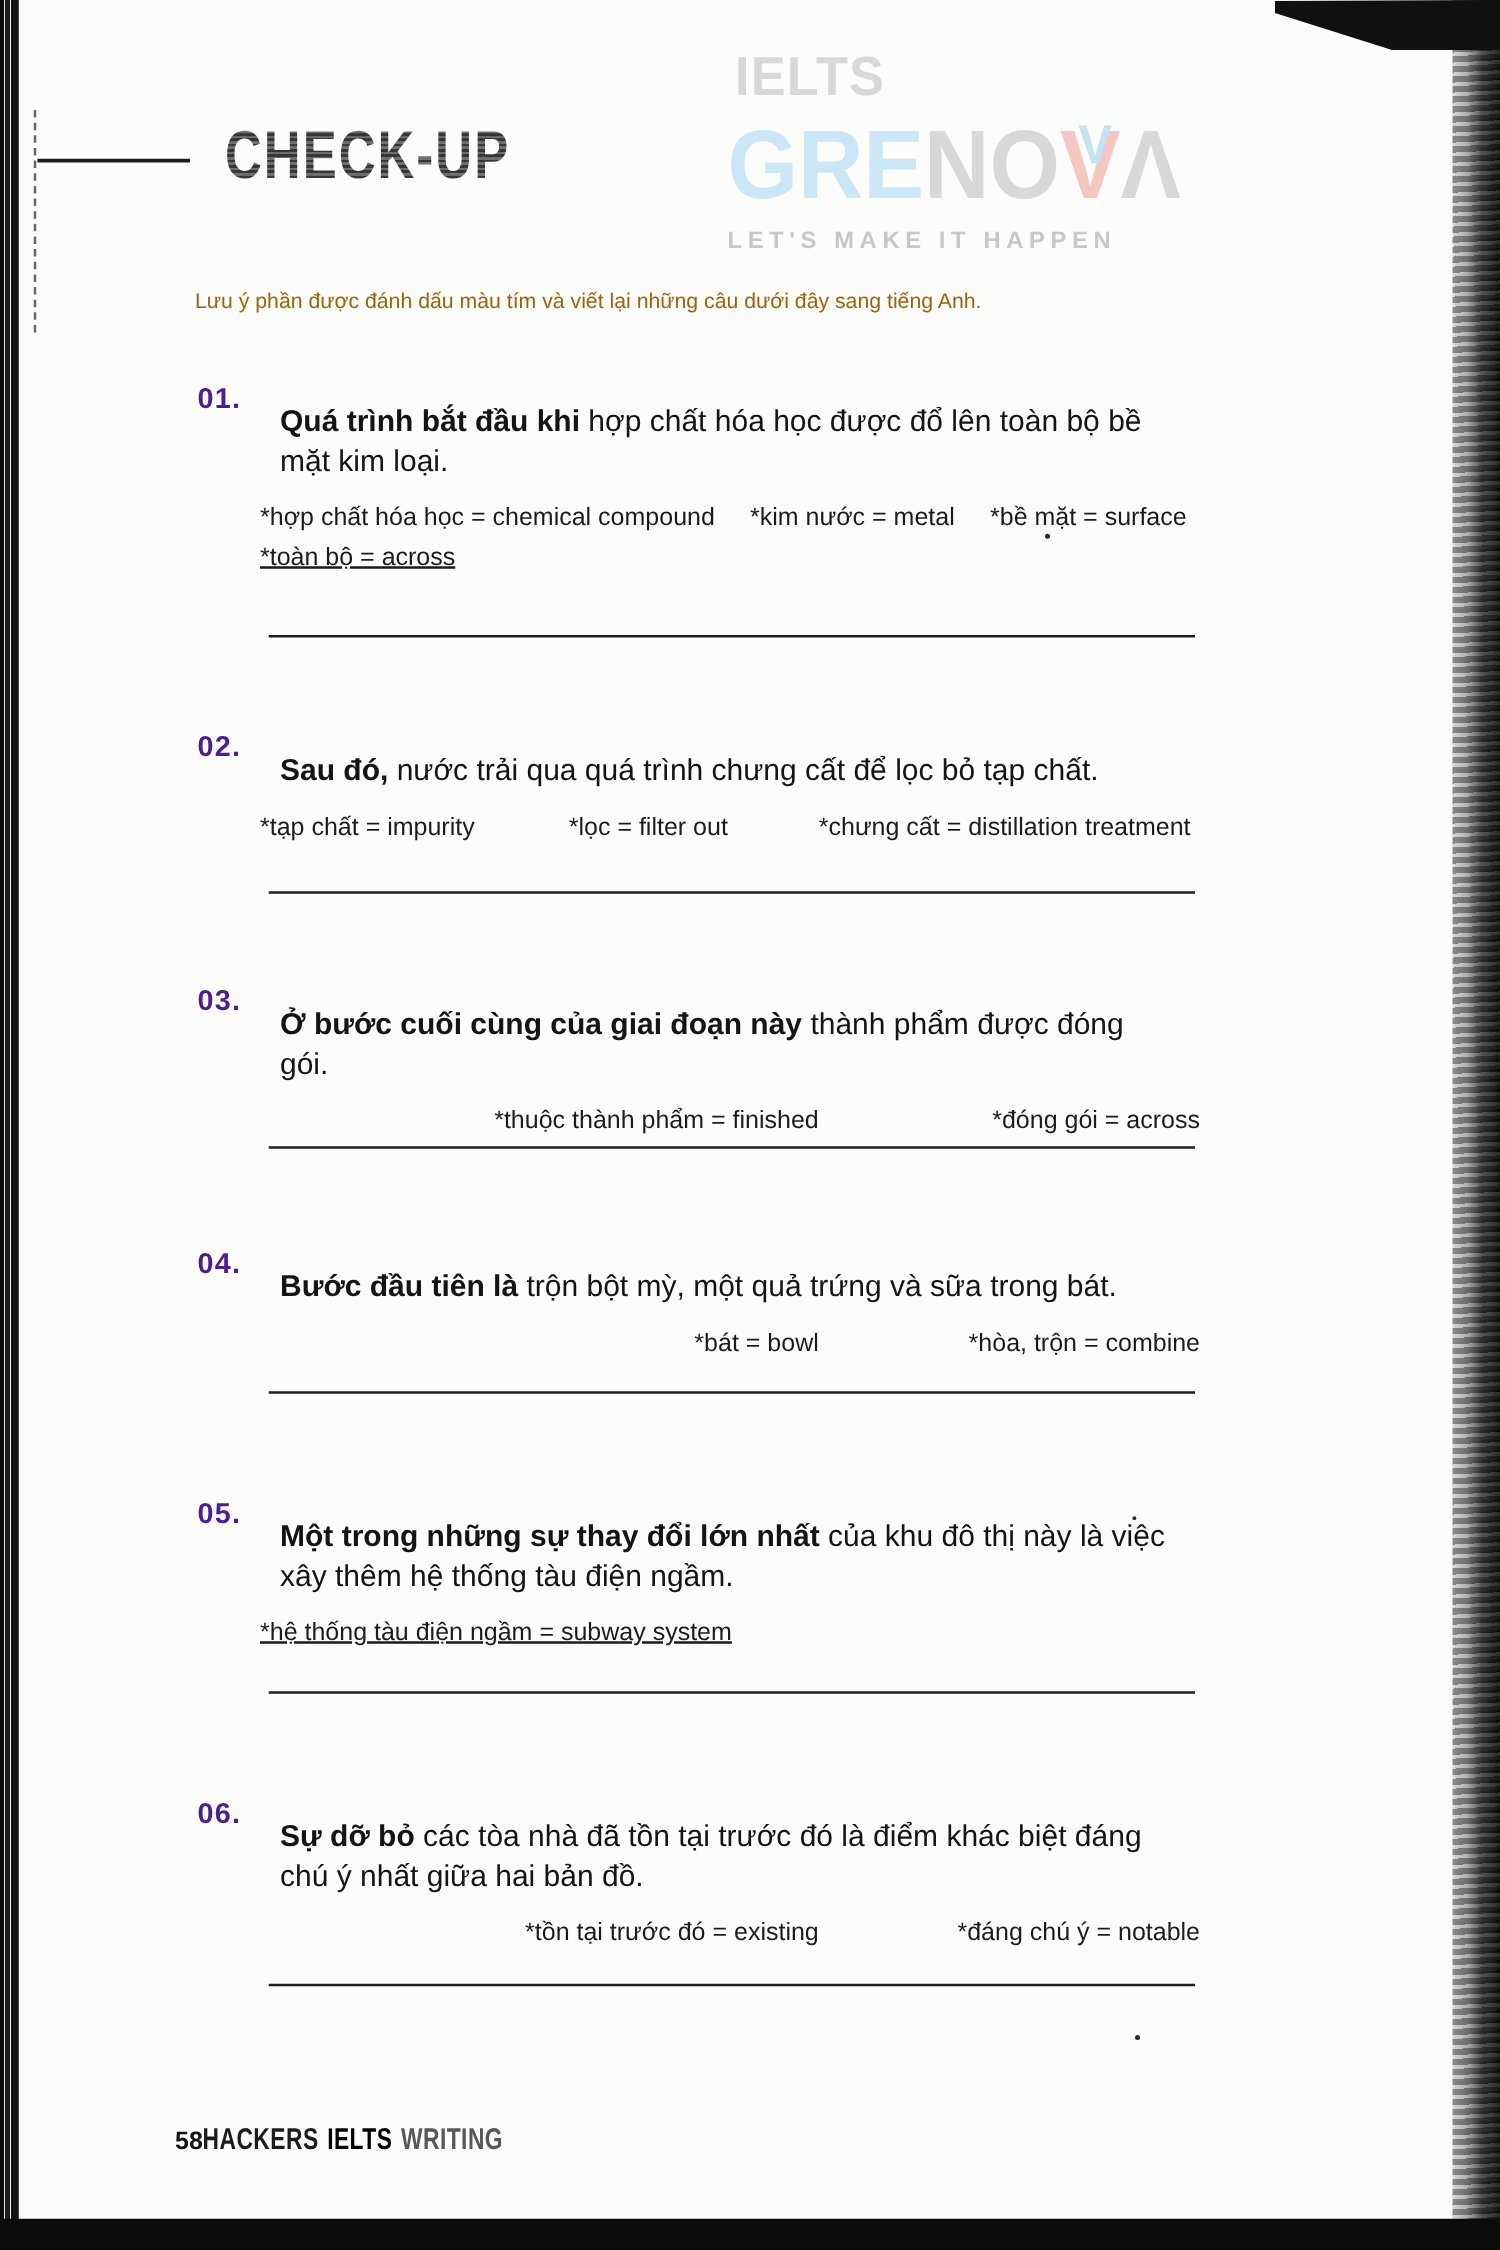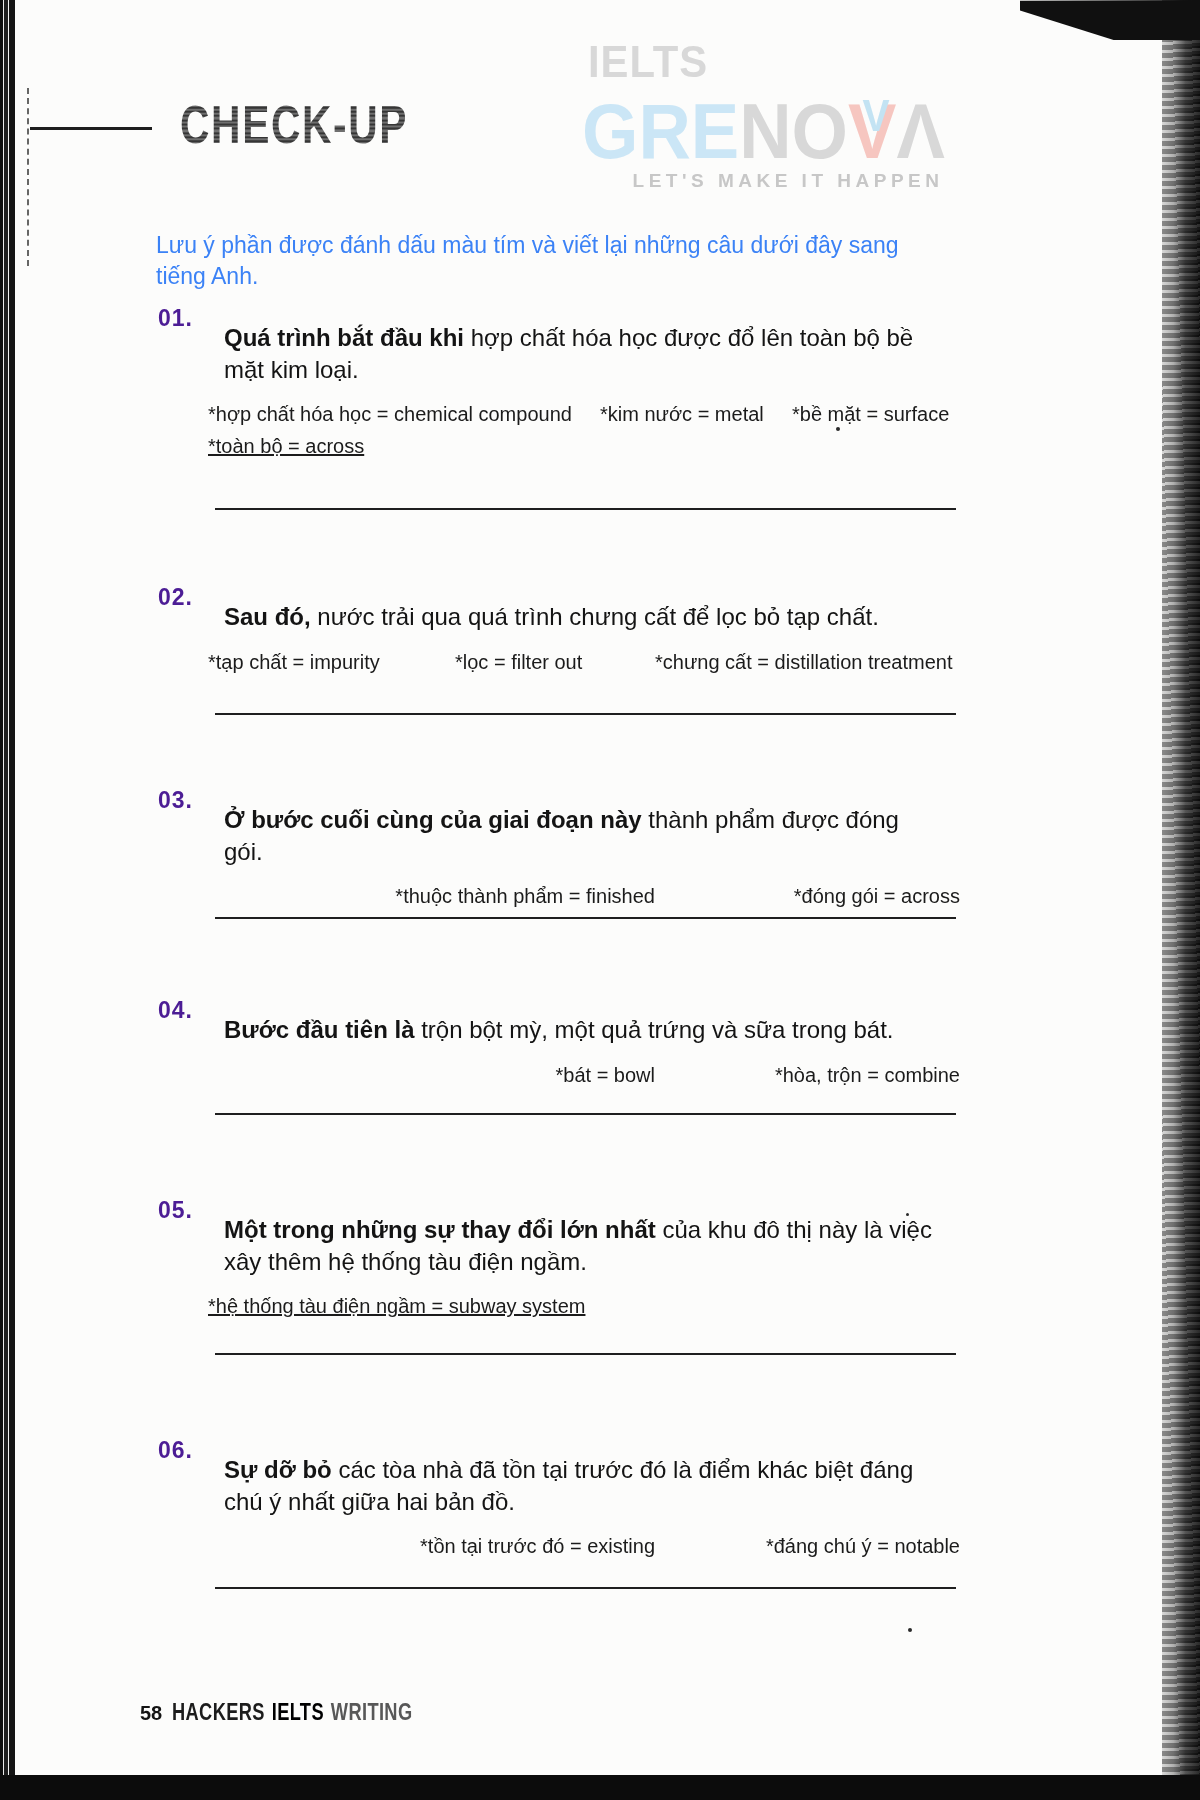--- a/index.html
+++ b/index.html
@@ -48,25 +48,25 @@
   .watermark{position:absolute;left:582px;top:40px;width:412px;z-index:0;user-select:none;}
   .wm-ielts{font-size:44px;font-weight:800;letter-spacing:1px;color:#d8d8d8;margin-left:6px;
     transform:scaleX(.95);transform-origin:left;line-height:1;}
   .wm-main{margin-top:8px;font-size:78px;font-weight:800;line-height:1;white-space:nowrap;
     transform:scaleX(.93);transform-origin:left;}
   .wm-gre{color:#cbe6f6;}
   .wm-no{color:#d8d8d8;}
   .wm-v{color:#f6c6c0;position:relative;display:inline-block;}
   .wm-v-accent{position:absolute;left:30%;top:2%;font-size:56%;color:#c3e3f3;font-weight:800;}
   .wm-a{color:#d8d8d8;}
-  .wm-tagline{text-align:center;font-size:19px;font-weight:700;
+  .wm-tagline{margin-top:12px;text-align:left;font-size:19px;font-weight:700;
     letter-spacing:4.5px;color:#c7c7c7;white-space:nowrap;}
   
   .instruction{position:absolute;left:156px;top:206px;width:778px;z-index:1;
-    font-size:23px;line-height:1.33;color:#3b82f6;margin-top:24px;}
+    font-size:17px;line-height:1.33;color:#a16207;margin-top:24px;}
   
   .ex{position:absolute;left:0;width:1000px;z-index:1;}
   .ex .num{position:absolute;left:158px;top:-1px;font-size:23px;font-weight:900;
     letter-spacing:1px;color:#4c1d95;}
   .ex .body{position:absolute;left:208px;top:0;width:752px;}
   .sentence{margin:16px;font-size:24px;line-height:1.32;color:#141414;}
   .sentence strong{font-weight:700;}
   .vocab-row{margin-top:15px;font-size:20px;color:#1b1b1b;line-height:1.3;}
   .vocab-row.cols-3a{display:grid;grid-template-columns:392px 192px 1fr;}
   .vocab-row.cols-3b{display:grid;grid-template-columns:247px 200px 1fr;}
@@ -74,21 +74,21 @@
   .vocab-row.cols-1{display:block;margin-top:6px;text-decoration:underline;}
   .vocab-row.first-gap{}
   .answer-line{position:absolute;left:215px;width:741px;height:0;border-bottom:2.5px solid #1f1f1f;}
   .ex1{top:306px;}  .ex1 .answer-line{top:202px;}
   .ex2{top:585px;}  .ex2 .answer-line{top:128px;}
   .ex3{top:788px;}  .ex3 .answer-line{top:129px;}
   .ex4{top:998px;}  .ex4 .answer-line{top:115px;}
   .ex5{top:1198px;} .ex5 .answer-line{top:155px;}
   .ex6{top:1438px;} .ex6 .answer-line{top:149px;}
   
-  .footer{position:absolute;left:140px;top:1698px;z-index:2;display:flex;align-items:baseline;gap:10px;}
+  .footer{position:absolute;left:140px;top:1698px;z-index:2;display:flex;align-items:baseline;}
   .f-num{font-size:20px;font-weight:700;color:#141414;}
   .f-title{display:flex;gap:9px;transform:scaleX(.76);transform-origin:left;white-space:nowrap;}
   .f-title span{font-size:24px;font-weight:900;letter-spacing:.5px;}
   .f-hackers{color:#1c1c1c;}
   .f-ielts{color:#000;}
   .f-writing{color:#585858;}
 </style>
 </head>
 <body>
 

